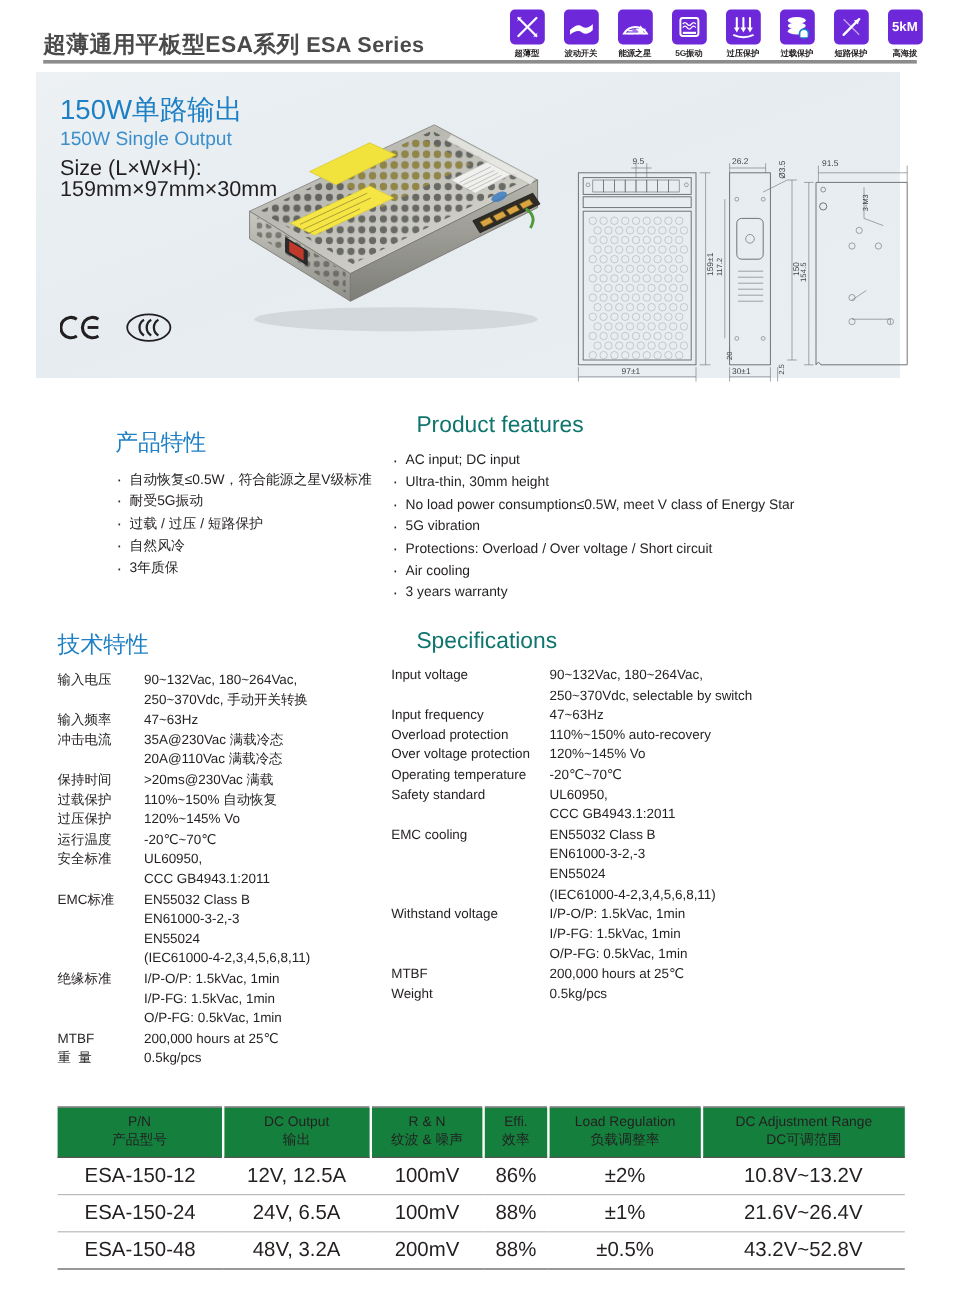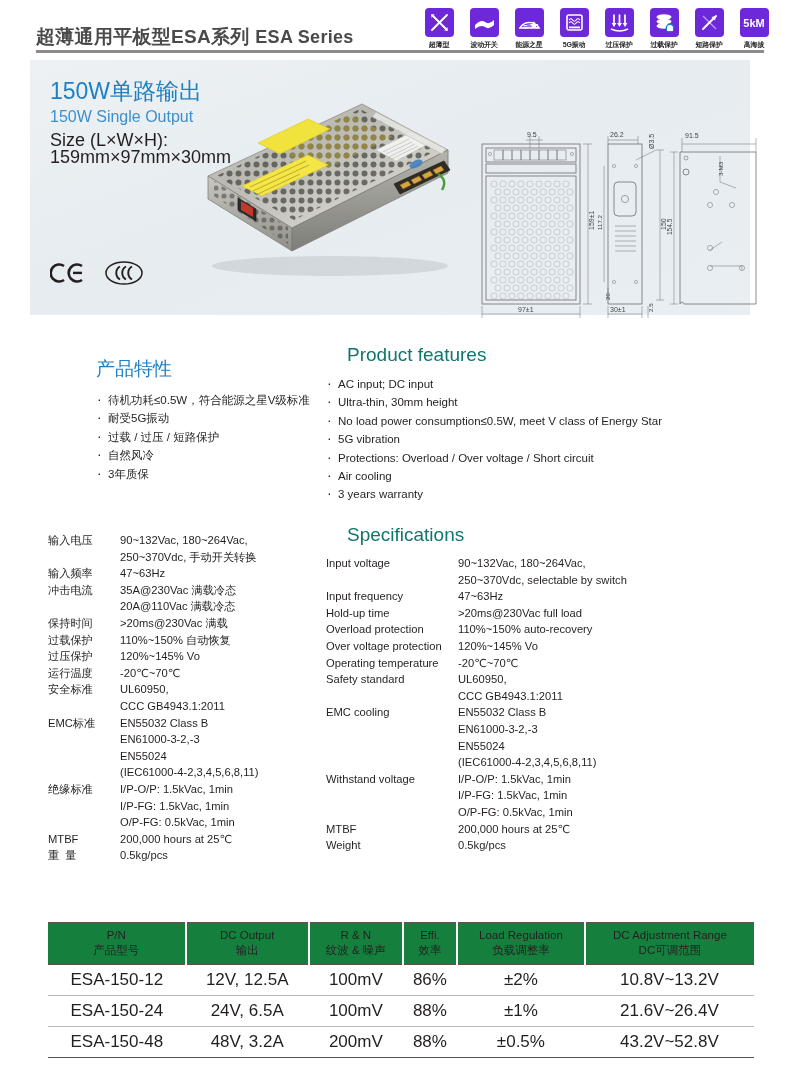--- a/index.html
+++ b/index.html
@@ -606,21 +606,21 @@
           <text x="140" y="170" font-size="6.2" transform="rotate(-90 140 170)">20</text>
         </g>
       </svg>
     </div>
   </div>
 
   <div class="features">
     <div class="col-cn">
       <div class="sec-head-cn">产品特性</div>
       <ul class="feat" id="feat-cn">
-          <li>待机功耗≤0.5W，符合能源之星V级标准</li>
+          <li>自动恢复≤0.5W，符合能源之星V级标准</li>
           <li>耐受5G振动</li>
           <li>过载 / 过压 / 短路保护</li>
           <li>自然风冷</li>
           <li>3年质保</li>
         </ul>
     </div>
     <div class="col-en">
       <div class="sec-head-en">Product features</div>
       <ul class="feat" id="feat-en">
           <li>AC input; DC input</li>
@@ -629,20 +629,21 @@
           <li>5G vibration</li>
           <li>Protections: Overload / Over voltage / Short circuit</li>
           <li>Air cooling</li>
           <li>3 years warranty</li>
         </ul>
     </div>
   </div>
 
   <div class="specs">
     <div class="spec-col-cn">
+      <div class="sec-head-cn">技术特性</div>
       <div class="spec-body" id="spec-cn">
           <div class="spec-row">
             <div class="spec-label">输入电压</div>
             <div class="spec-value">
               <span class="ln">90~132Vac, 180~264Vac,</span>
               <span class="ln">250~370Vdc, 手动开关转换</span>
             </div>
           </div>
           <div class="spec-row">
             <div class="spec-label">输入频率</div>
@@ -726,26 +727,20 @@
             <div class="spec-label">Input voltage</div>
             <div class="spec-value">
               <span class="ln">90~132Vac, 180~264Vac,</span>
               <span class="ln">250~370Vdc, selectable by switch</span>
             </div>
           </div>
           <div class="spec-row">
             <div class="spec-label">Input frequency</div>
             <div class="spec-value">
               <span class="ln">47~63Hz</span>
-            </div>
-          </div>
-          <div class="spec-row">
-            <div class="spec-label">Hold-up time</div>
-            <div class="spec-value">
-              <span class="ln">&gt;20ms@230Vac full load</span>
             </div>
           </div>
           <div class="spec-row">
             <div class="spec-label">Overload protection</div>
             <div class="spec-value">
               <span class="ln">110%~150% auto-recovery</span>
             </div>
           </div>
           <div class="spec-row">
             <div class="spec-label">Over voltage protection</div>

